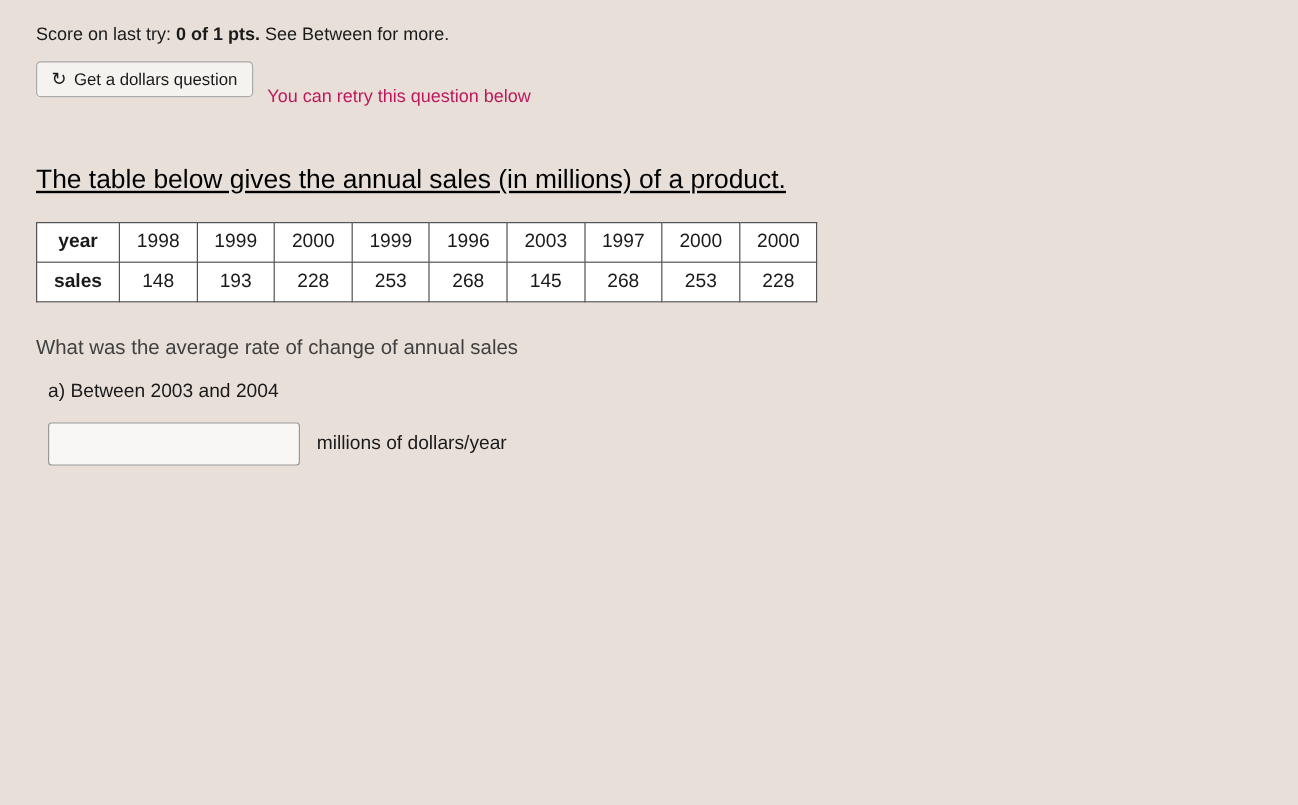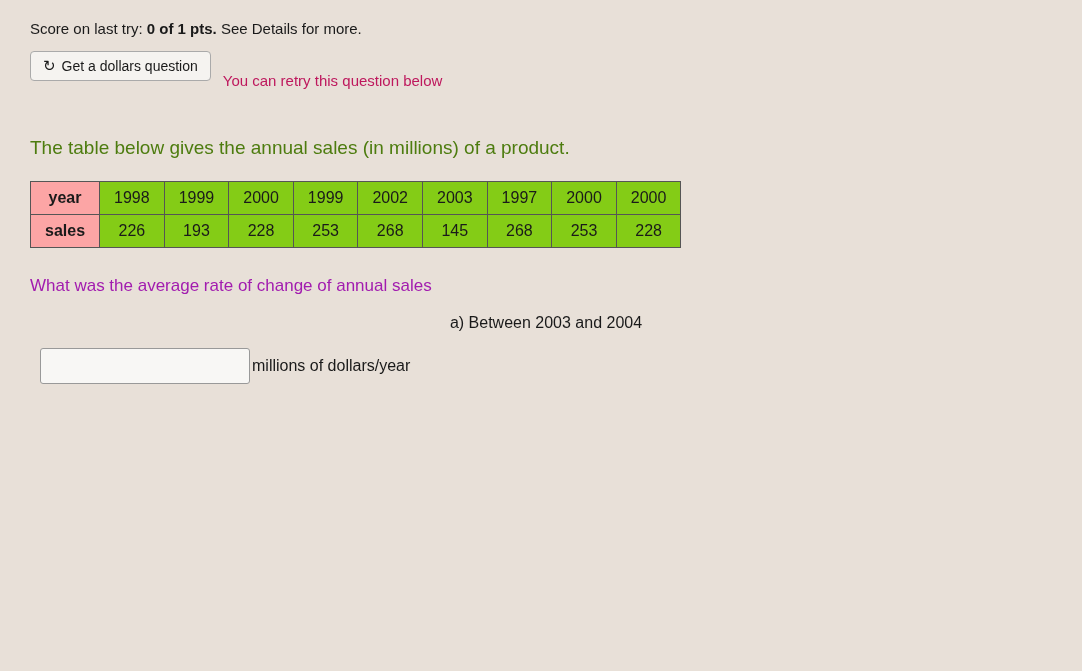--- a/index.html
+++ b/index.html
@@ -47,62 +47,62 @@
       font-size: 15px;
       display: inline-block;
     }
 
     .retry-text {
       font-size: 15px;
       color: #be185d;
     }
 
     .description {
-      font-size: 19px;
+      font-size: 22px;
       margin-bottom: 22px;
-      color: #4d7c0f;
+      color: #000000;
+      text-decoration: underline;
     }
 
     .data-table {
       border-collapse: collapse;
       margin-bottom: 28px;
     }
 
     .data-table td {
       border: 1px solid #555;
       padding: 7px 14px;
       text-align: center;
       font-size: 16px;
-      background: #84cc16;
+      background: #ffffff;
       min-width: 52px;
     }
 
     .data-table td.label-cell {
       font-weight: bold;
-      background: #fca5a5;
+      background: #ffffff;
     }
 
     .question-text {
       font-size: 17px;
       margin-bottom: 18px;
-      color: #a21caf;
+      color: #404040;
     }
 
     .sub-question {
       font-size: 16px;
       margin-bottom: 16px;
       margin-left: 10px;
       color: #1a1a1a;
-      text-align: center;
     }
 
     .answer-row {
       display: flex;
       align-items: center;
-      gap: 2px;
+      gap: 14px;
       margin-left: 10px;
     }
 
     .answer-input {
       width: 210px;
       height: 36px;
       border: 1px solid #999;
       border-radius: 3px;
       background: #f8f7f5;
       font-size: 15px;
@@ -111,50 +111,50 @@
 
     .units-label {
       font-size: 16px;
       color: #1a1a1a;
     }
   </style>
 </head>
 <body>
 
 <div class="score-line">
-  <span>Score on last try: </span><span class="bold">0 of 1 pts.</span><span> See Details for more.</span>
+  <span>Score on last try: </span><span class="bold">0 of 1 pts.</span><span> See Between for more.</span>
 </div>
 
 <div style="display:flex; align-items:center; gap:12px; margin-bottom:28px;">
   <button class="retry-btn">
     <span class="refresh-icon">↻</span>
     <span>Get a dollars question</span>
   </button>
   <span class="retry-text">You can retry this question below</span>
 </div>
 
 <div class="description">The table below gives the annual sales (in millions) of a product.</div>
 
 <table class="data-table">
   <tbody id="table-body">
   <tr>
         <td class="label-cell">year</td>
         <td>1998</td>
         <td>1999</td>
         <td>2000</td>
         <td>1999</td>
-        <td>2002</td>
+        <td>1996</td>
         <td>2003</td>
         <td>1997</td>
         <td>2000</td>
         <td>2000</td>
       </tr>
       <tr>
         <td class="label-cell">sales</td>
-        <td>226</td>
+        <td>148</td>
         <td>193</td>
         <td>228</td>
         <td>253</td>
         <td>268</td>
         <td>145</td>
         <td>268</td>
         <td>253</td>
         <td>228</td>
       </tr>
     </tbody>

